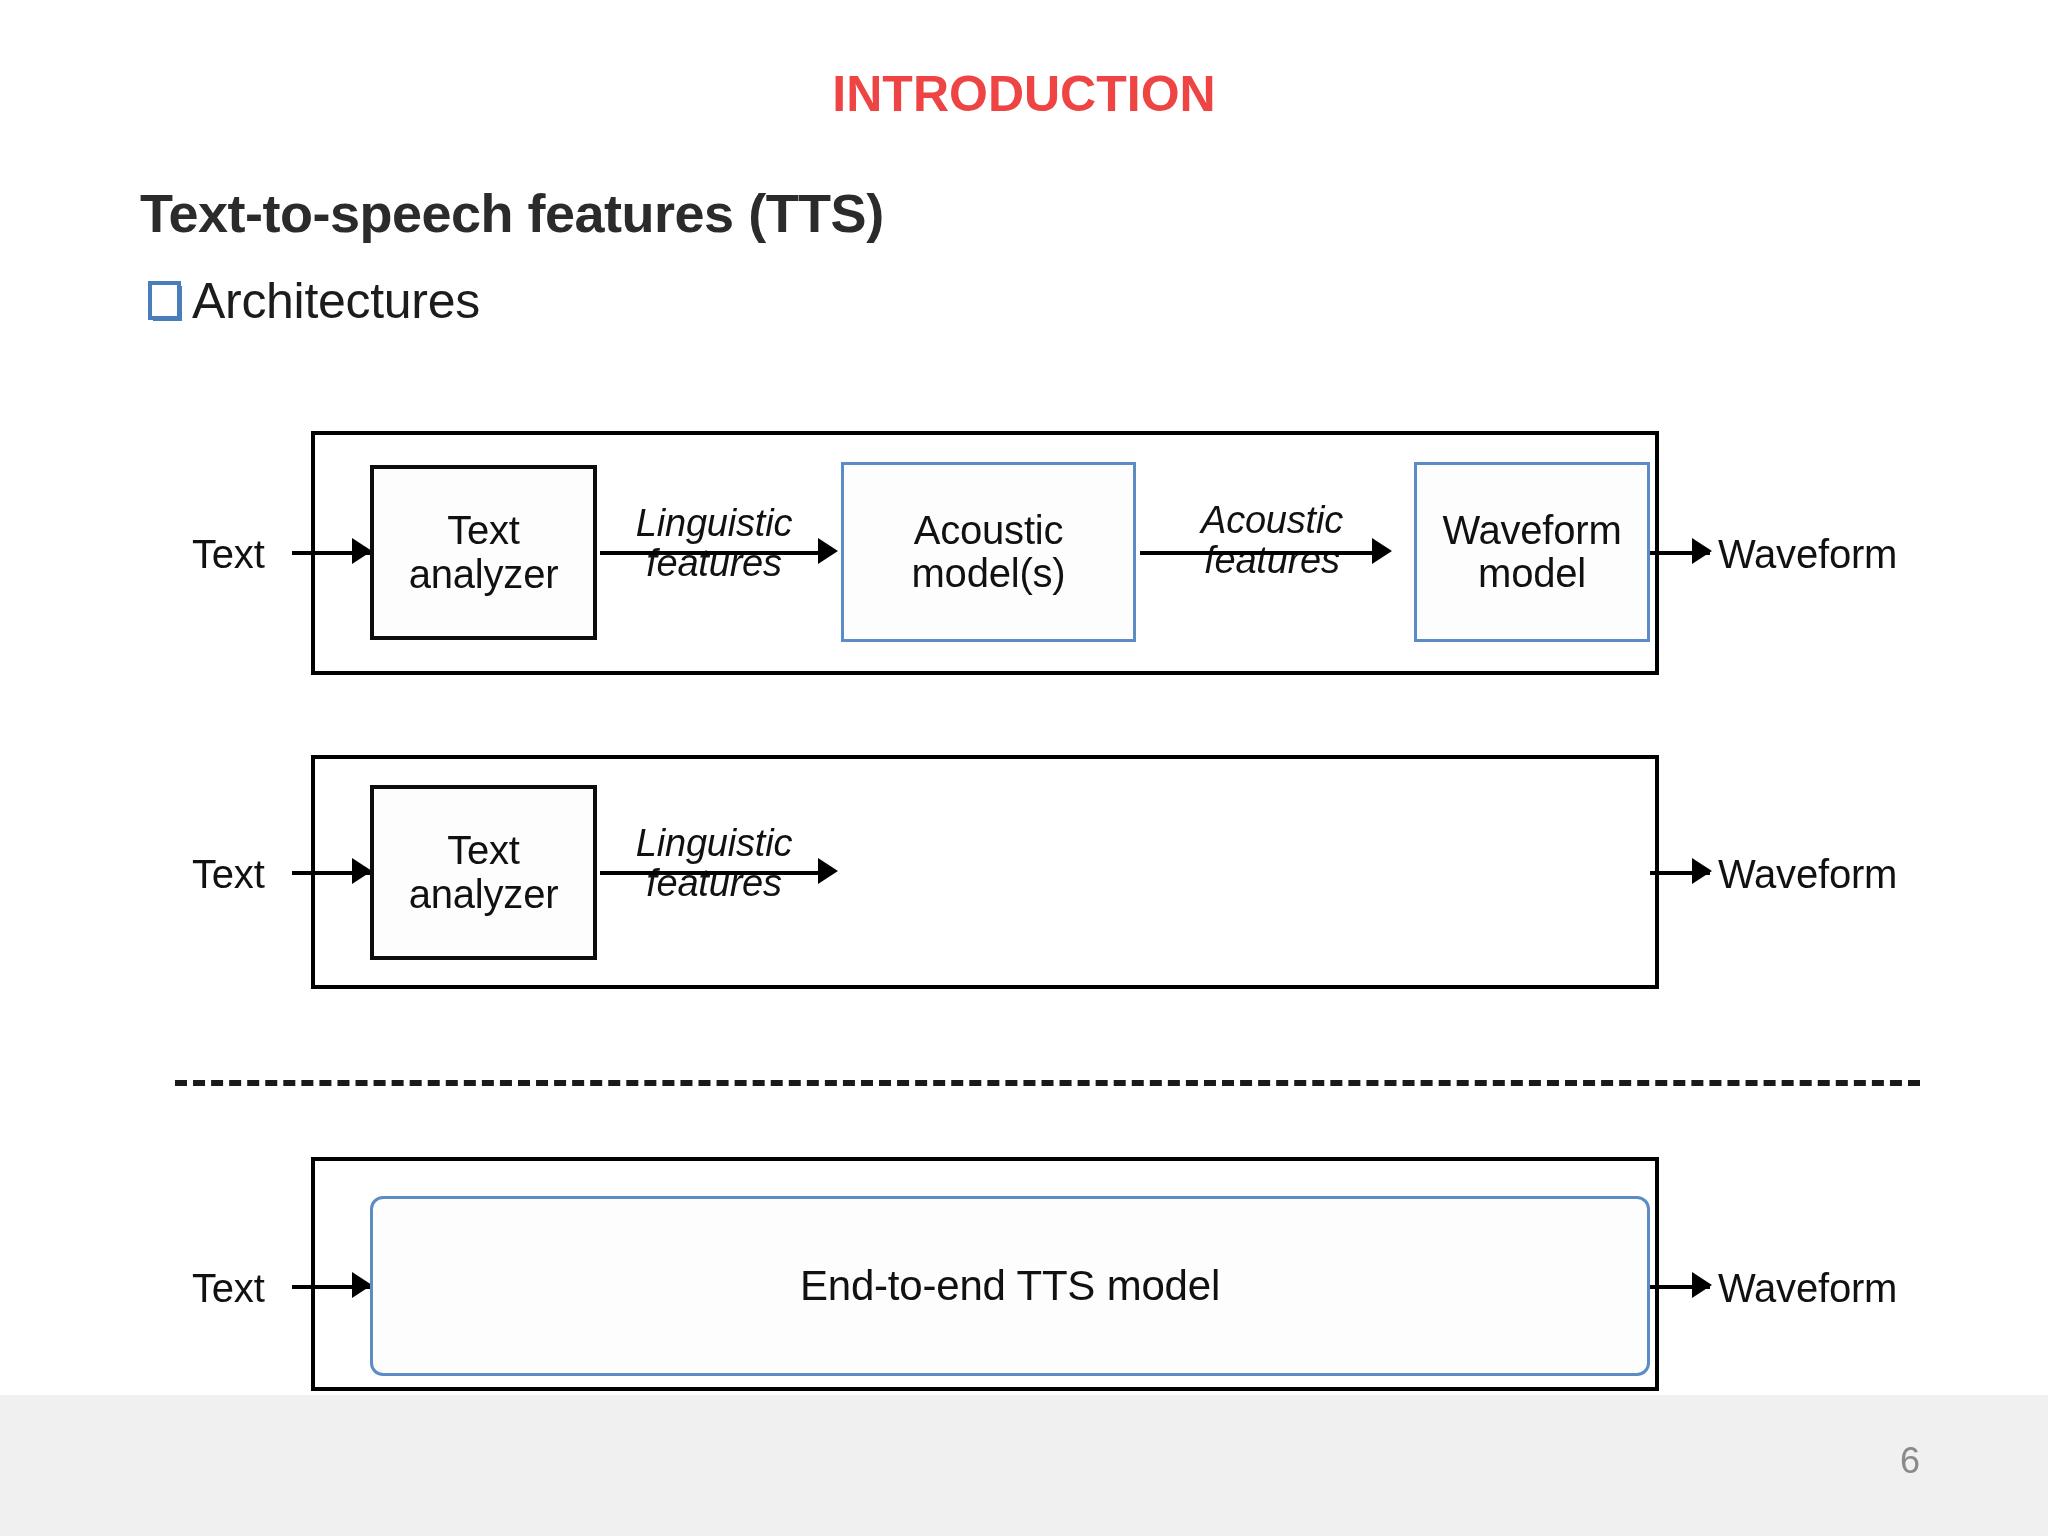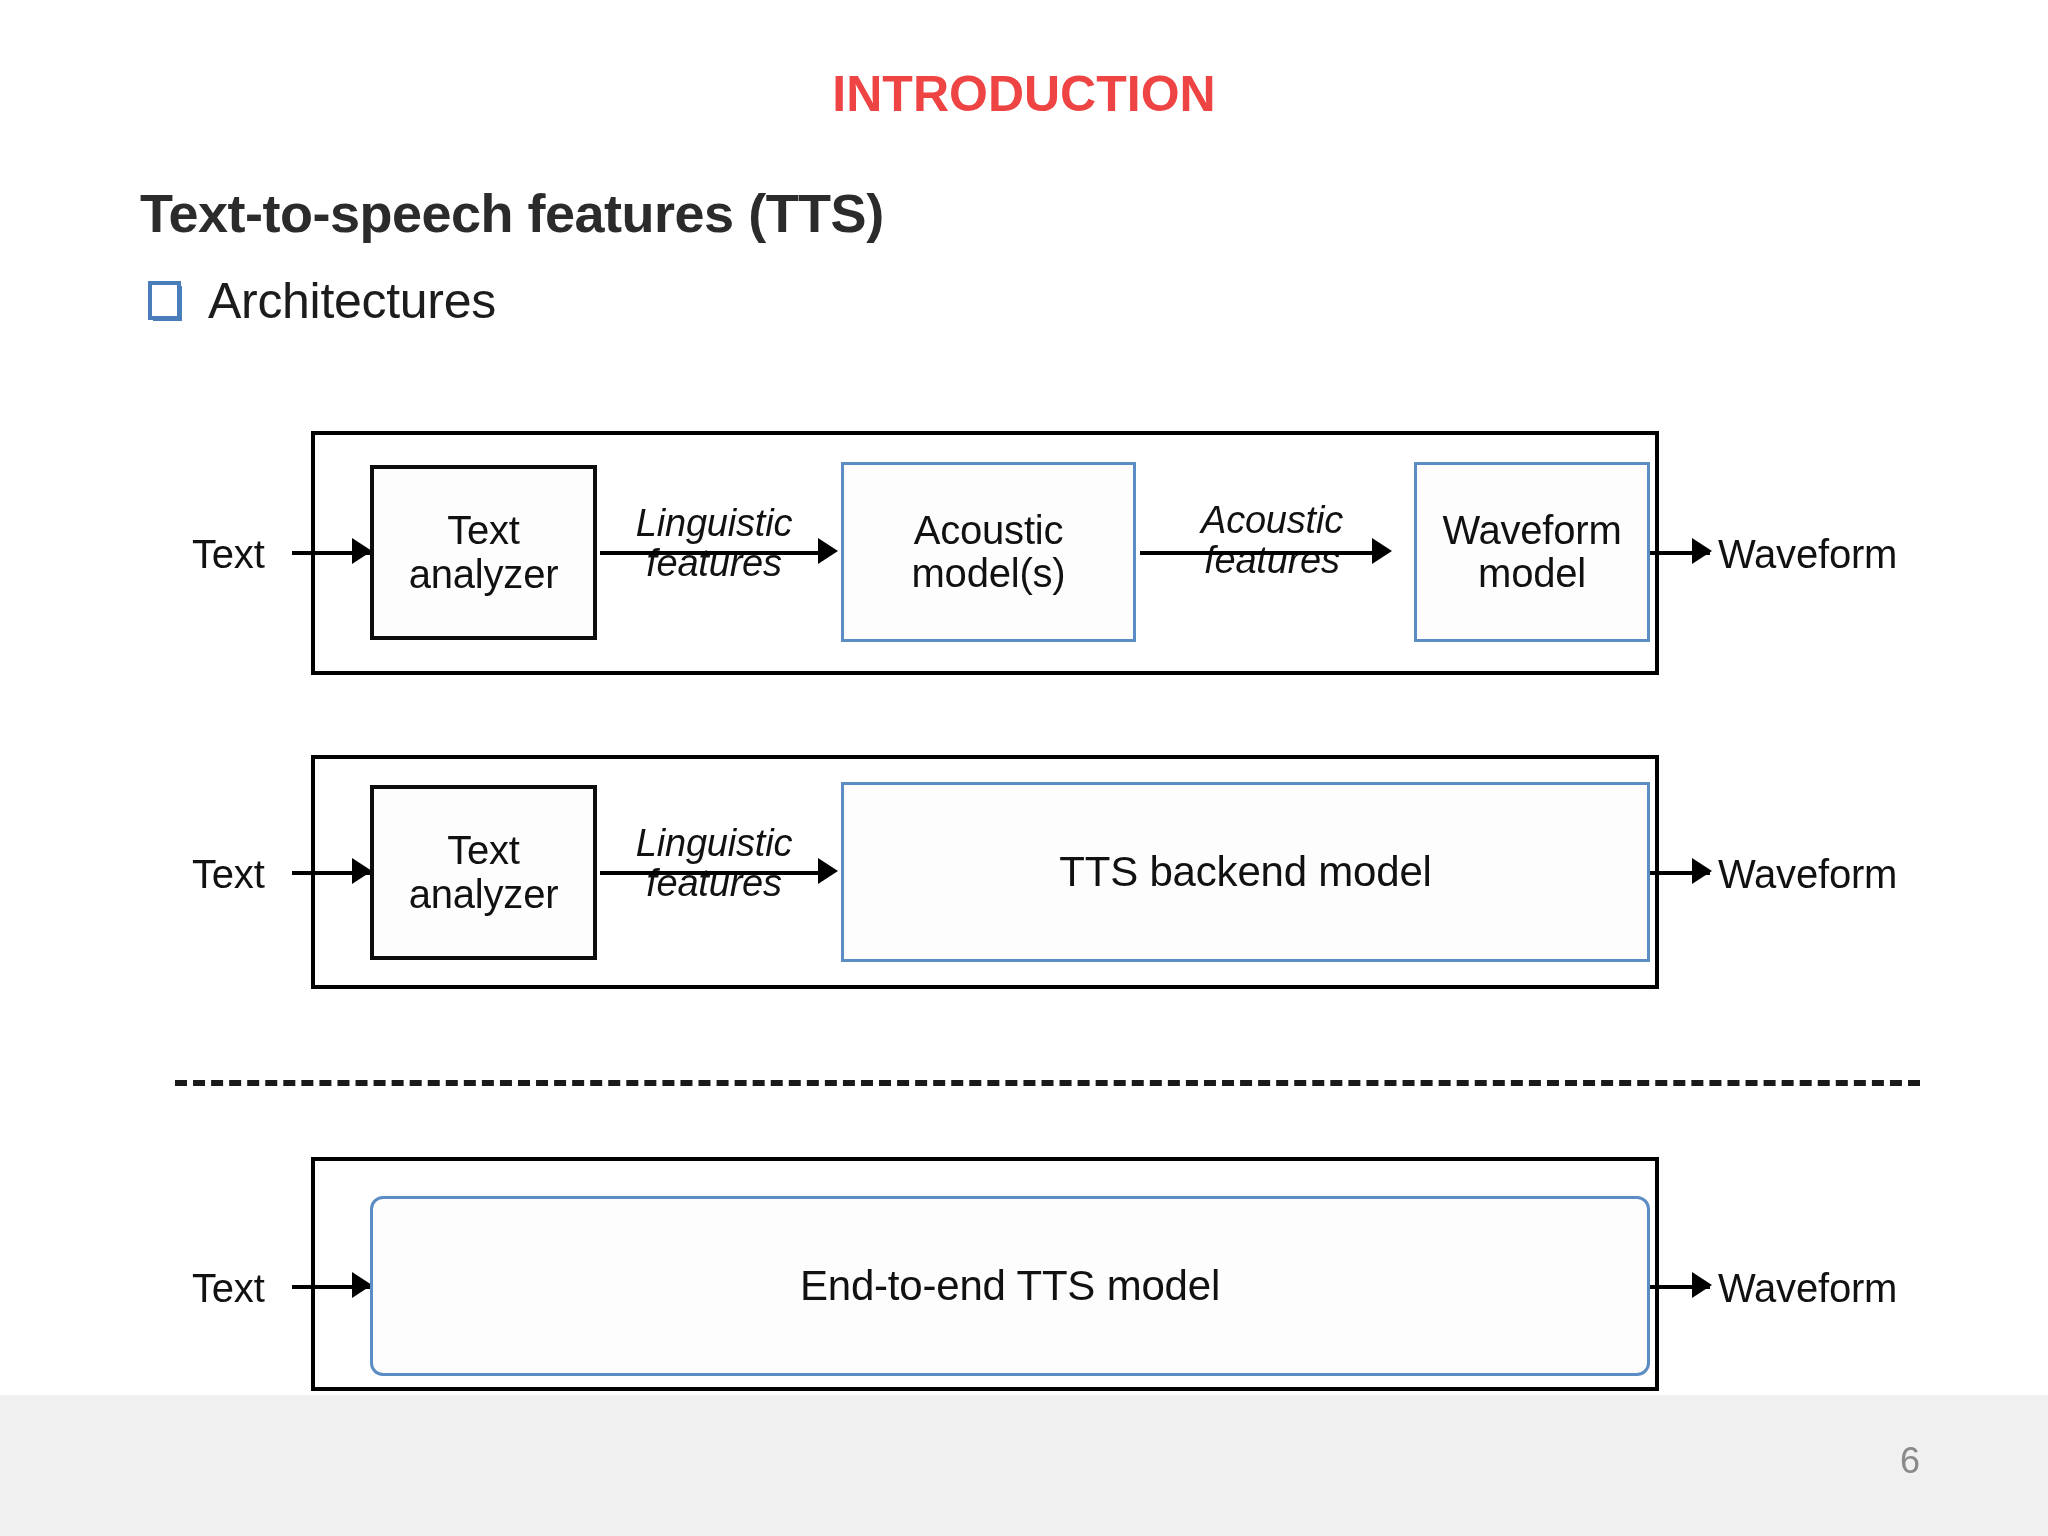--- a/index.html
+++ b/index.html
@@ -46,21 +46,21 @@
     white-space: nowrap;
   }
 
   
   .bullet-row {
     position: absolute;
     top: 272px;
     left: 148px;
     display: flex;
     align-items: center;
-    gap: 26px;
+    gap: 10px;
   }
   .bullet-glyph {
     position: relative;
     width: 34px;
     height: 40px;
   }
   .bullet-glyph .shadow {
     position: absolute;
     left: 5px;
     top: 5px;
@@ -258,23 +258,20 @@
     </span>
   </div>
 
   <div class="edge-label" style="left:614px; top:823px; width:200px;">
     <span class="l1">Linguistic</span>
     <span class="l2">features</span>
   </div>
   <div class="arrow-line" style="left:600px; top:871px; width:226px;"></div>
   <div class="arrow-head" style="left:818px; top:858px;"></div>
 
-  <div class="box blue" style="left:841px; top:782px; width:809px; height:180px;">
-    <span class="box-label big">TTS backend model</span>
-  </div>
 
   <div class="arrow-line" style="left:1650px; top:871px; width:60px;"></div>
   <div class="arrow-head" style="left:1692px; top:858px;"></div>
   <div class="io-label" style="left:1718px; top:852px;">Waveform</div>
 
   <div class="divider" style="left:175px; top:1080px; width:1745px;"></div>
 
   <div class="frame" style="left:311px; top:1157px; width:1348px; height:234px;"></div>
 
   <div class="io-label" style="left:192px; top:1266px;">Text</div>

